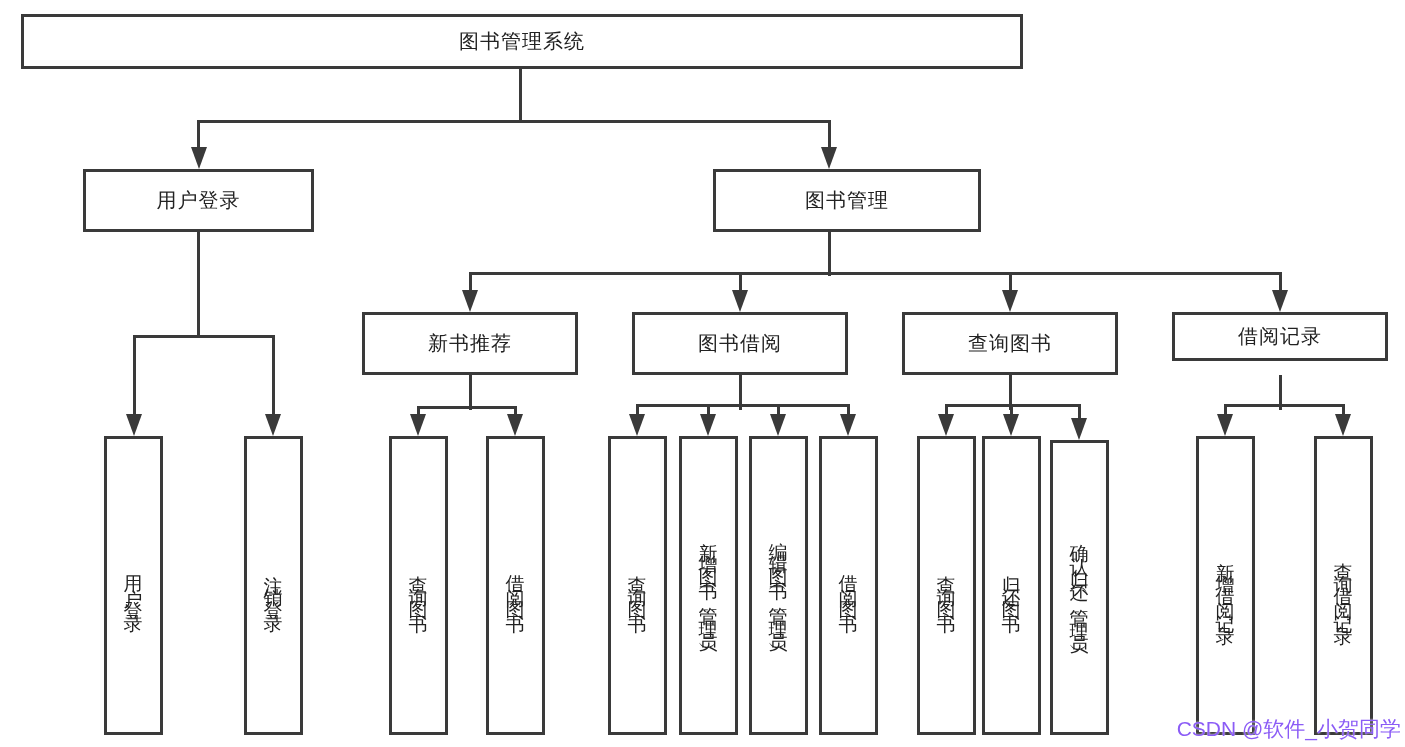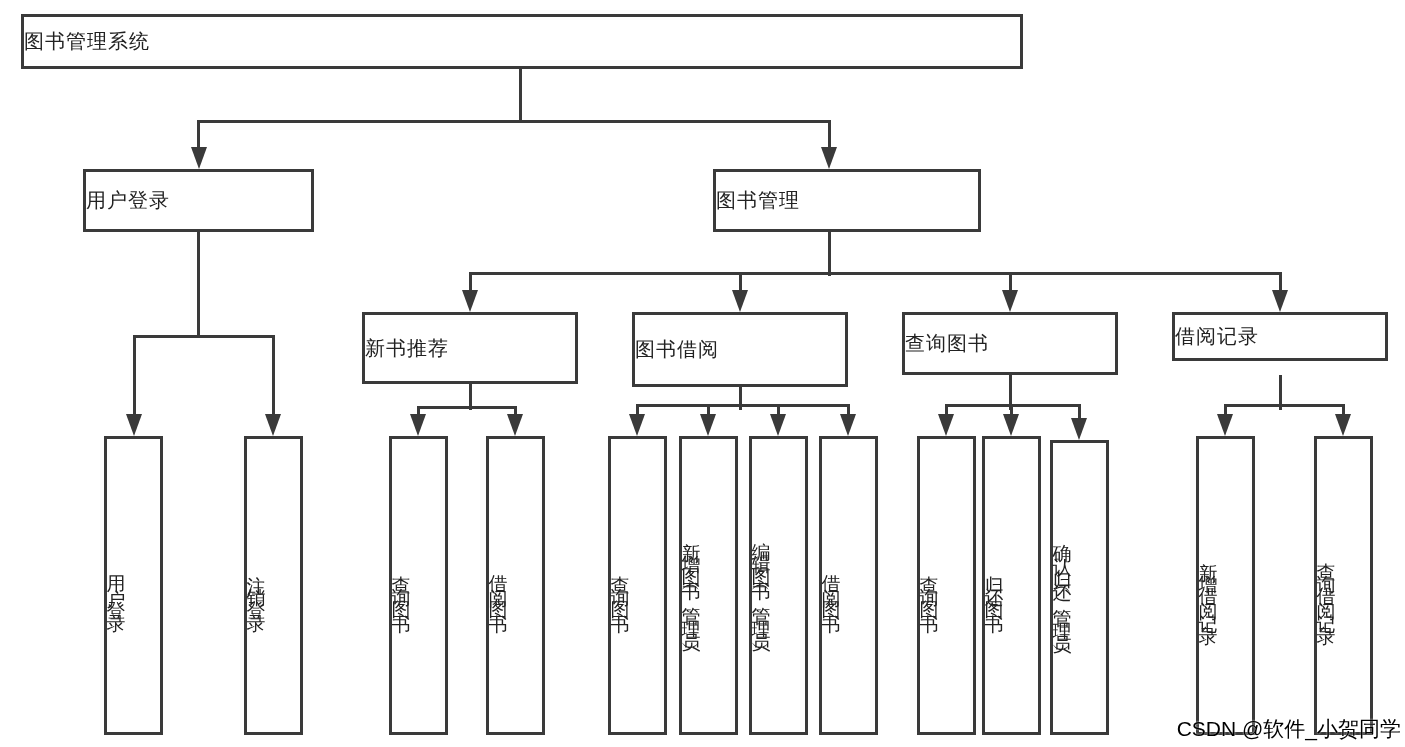--- a/index.html
+++ b/index.html
@@ -15,21 +15,21 @@
     overflow: hidden;
   }
   .box {
     position: absolute;
     box-sizing: border-box;
     background: #ffffff;
     border: 3px solid #3a3a3a;
     color: #222222;
     display: flex;
     align-items: center;
-    justify-content: flex-start;
+    justify-content: center;
     z-index: 2;
   }
   .box .lbl {
     font-size: 20px;
     letter-spacing: 1px;
     white-space: nowrap;
   }
   .box.v .lbl {
     writing-mode: vertical-rl;
     text-orientation: mixed;
@@ -51,21 +51,21 @@
     border-left: 8px solid transparent;
     border-right: 8px solid transparent;
     border-top: 22px solid #3a3a3a;
     z-index: 1;
   }
   .watermark {
     position: absolute;
     right: 4px;
     bottom: 4px;
     font-size: 21px;
-    color: #000000;
+    color: #8b5cf6;
     text-shadow: 0 0 2px #ffffff;
     z-index: 5;
     white-space: nowrap;
   }
 </style>
 </head>
 <body>
 
 <div id="canvas">
   <div id="nodes">
@@ -77,24 +77,24 @@
       </div>
       <div class="box" style="left: 713px; top: 169px; width: 268px; height: 63px;">
         <span class="lbl">图书管理</span>
       </div>
       <div class="box v" style="left: 104px; top: 436px; width: 59px; height: 299px;">
         <span class="lbl">用户登录</span>
       </div>
       <div class="box v" style="left: 244px; top: 436px; width: 59px; height: 299px;">
         <span class="lbl">注销登录</span>
       </div>
-      <div class="box" style="left: 362px; top: 312px; width: 216px; height: 72px;">
+      <div class="box" style="left: 362px; top: 312px; width: 216px; height: 63px;">
         <span class="lbl">新书推荐</span>
       </div>
-      <div class="box" style="left: 632px; top: 312px; width: 216px; height: 75px;">
+      <div class="box" style="left: 632px; top: 312px; width: 216px; height: 63px;">
         <span class="lbl">图书借阅</span>
       </div>
       <div class="box" style="left: 902px; top: 312px; width: 216px; height: 63px;">
         <span class="lbl">查询图书</span>
       </div>
       <div class="box" style="left: 1172px; top: 312px; width: 216px; height: 49px;">
         <span class="lbl">借阅记录</span>
       </div>
       <div class="box v" style="left: 389px; top: 436px; width: 59px; height: 299px;">
         <span class="lbl">查询图书</span>

